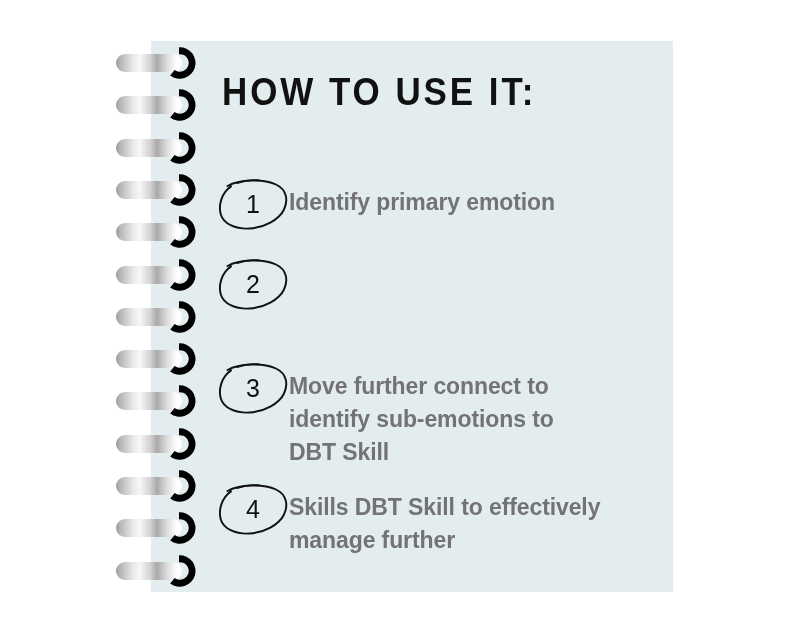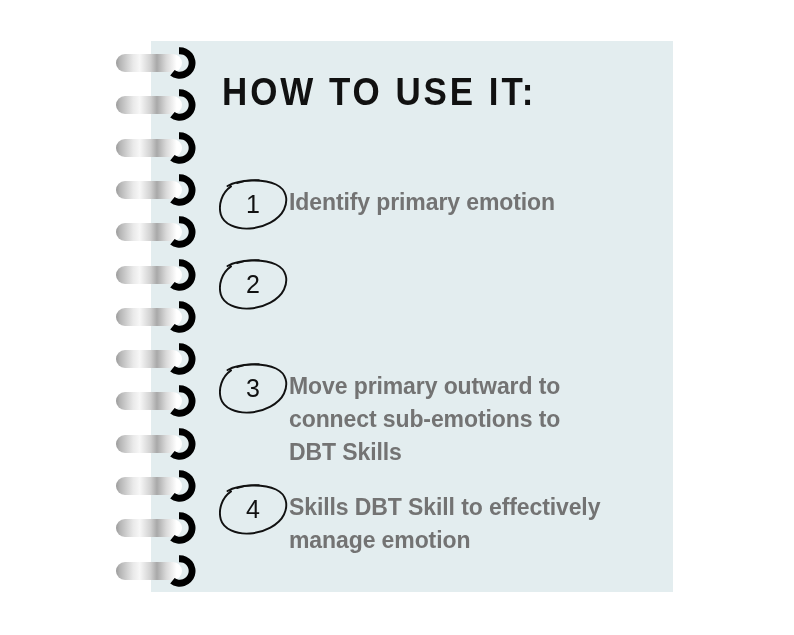--- a/index.html
+++ b/index.html
@@ -284,33 +284,33 @@
 
   <div class="step" id="step3">
     <div class="step-badge">
       <svg width="70" height="52" viewBox="0 0 70 52" aria-hidden="true">
         <path d="M8.5 8.0 C20 1.5 44 0.5 57 6.5 C67.5 11.5 69.5 22 65 31.5 C60 42 45 49.5 31 50.5 C17 51.5 4.5 46 1.8 36.5 C-0.8 27.0 2.5 15.0 12.0 8.4" fill="none" stroke="#111111" stroke-width="1.9" stroke-linecap="round"></path>
         <path d="M18 5.2 C25 2.6 33 1.6 40 2.0" fill="none" stroke="#111111" stroke-width="1.5" stroke-linecap="round"></path>
       </svg>
       <div class="step-num">3</div>
     </div>
     <div class="step-text">
-      <span class="ln">Move primary outward to</span>
-      <span class="ln">connect sub-emotions to</span>
-      <span class="ln">DBT Skills</span>
+      <span class="ln">Move further connect to</span>
+      <span class="ln">identify sub-emotions to</span>
+      <span class="ln">DBT Skill</span>
     </div>
   </div>
 
   <div class="step" id="step4">
     <div class="step-badge">
       <svg width="70" height="52" viewBox="0 0 70 52" aria-hidden="true">
         <path d="M8.5 8.0 C20 1.5 44 0.5 57 6.5 C67.5 11.5 69.5 22 65 31.5 C60 42 45 49.5 31 50.5 C17 51.5 4.5 46 1.8 36.5 C-0.8 27.0 2.5 15.0 12.0 8.4" fill="none" stroke="#111111" stroke-width="1.9" stroke-linecap="round"></path>
         <path d="M18 5.2 C25 2.6 33 1.6 40 2.0" fill="none" stroke="#111111" stroke-width="1.5" stroke-linecap="round"></path>
       </svg>
       <div class="step-num">4</div>
     </div>
     <div class="step-text">
       <span class="ln">Skills DBT Skill to effectively</span>
-      <span class="ln">manage emotion</span>
+      <span class="ln">manage further</span>
     </div>
   </div>
 
 </div>
 
 </body></html>

